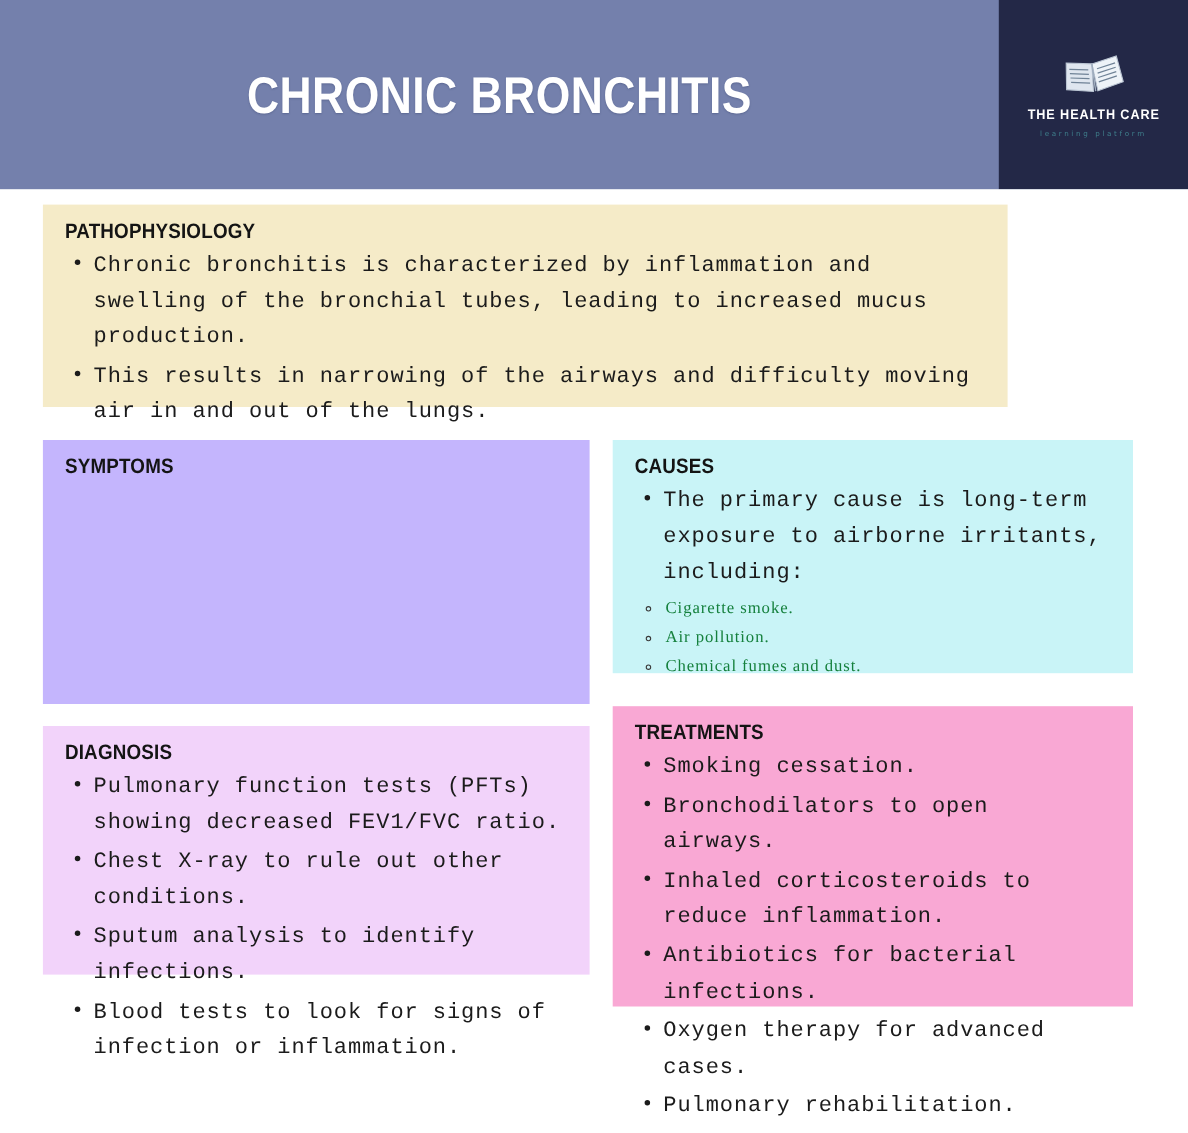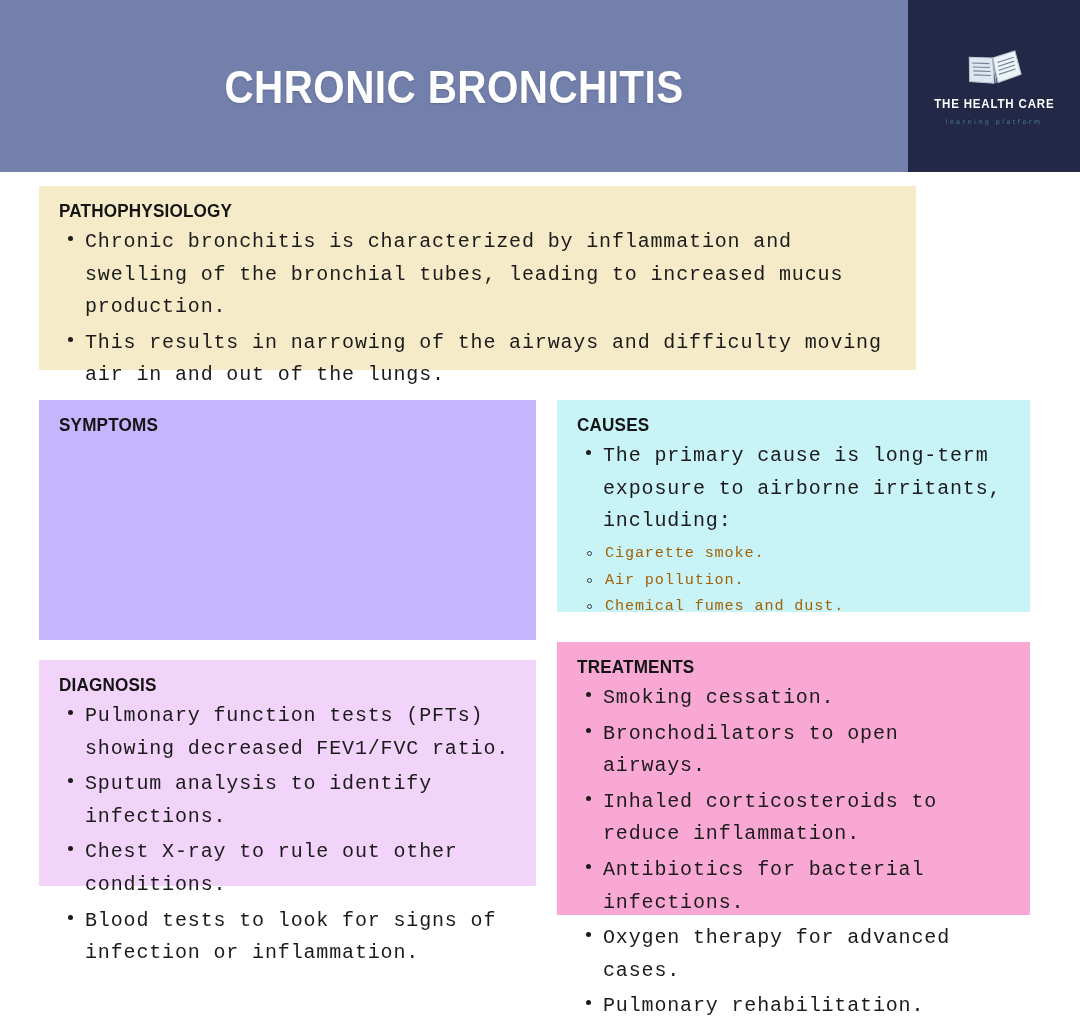--- a/index.html
+++ b/index.html
@@ -128,25 +128,25 @@
   }
   .sub-list {
     margin: 0;
     padding: 0;
     list-style: none;
   }
   .sub-item {
     position: relative;
     padding-left: 28px;
     margin: 0 0 2px 0;
-    font-family: Liberation Mono, monospace;
+    font-family: Liberation Serif, serif;
     font-size: 15.2px;
     line-height: 1.63;
     letter-spacing: 0.85px;
-    color: #a16207;
+    color: #15803d;
   }
   .sub-item::before {
     content: "";
     position: absolute;
     left: 10px;
     top: 10px;
     width: 5px;
     height: 5px;
     border-radius: 50%;
     border: 1.2px solid #3a3a3a;
@@ -228,22 +228,22 @@
       <li class="sub-item">Cigarette smoke.</li>
       <li class="sub-item">Air pollution.</li>
       <li class="sub-item">Chemical fumes and dust.</li>
     </ul>
   </section>
 
   <section class="card" id="card-diagnosis">
     <h2 class="card-title">DIAGNOSIS</h2>
     <ul class="card-list">
       <li class="bullet-item">Pulmonary function tests (PFTs) showing decreased FEV1/FVC ratio.</li>
+      <li class="bullet-item">Chest X-ray to rule out other conditions.</li>
       <li class="bullet-item">Sputum analysis to identify infections.</li>
-      <li class="bullet-item">Chest X-ray to rule out other conditions.</li>
       <li class="bullet-item">Blood tests to look for signs of infection or inflammation.</li>
     </ul>
   </section>
 
   <section class="card" id="card-treatments">
     <h2 class="card-title">TREATMENTS</h2>
     <ul class="card-list">
       <li class="bullet-item">Smoking cessation.</li>
       <li class="bullet-item">Bronchodilators to open airways.</li>
       <li class="bullet-item">Inhaled corticosteroids to reduce inflammation.</li>

